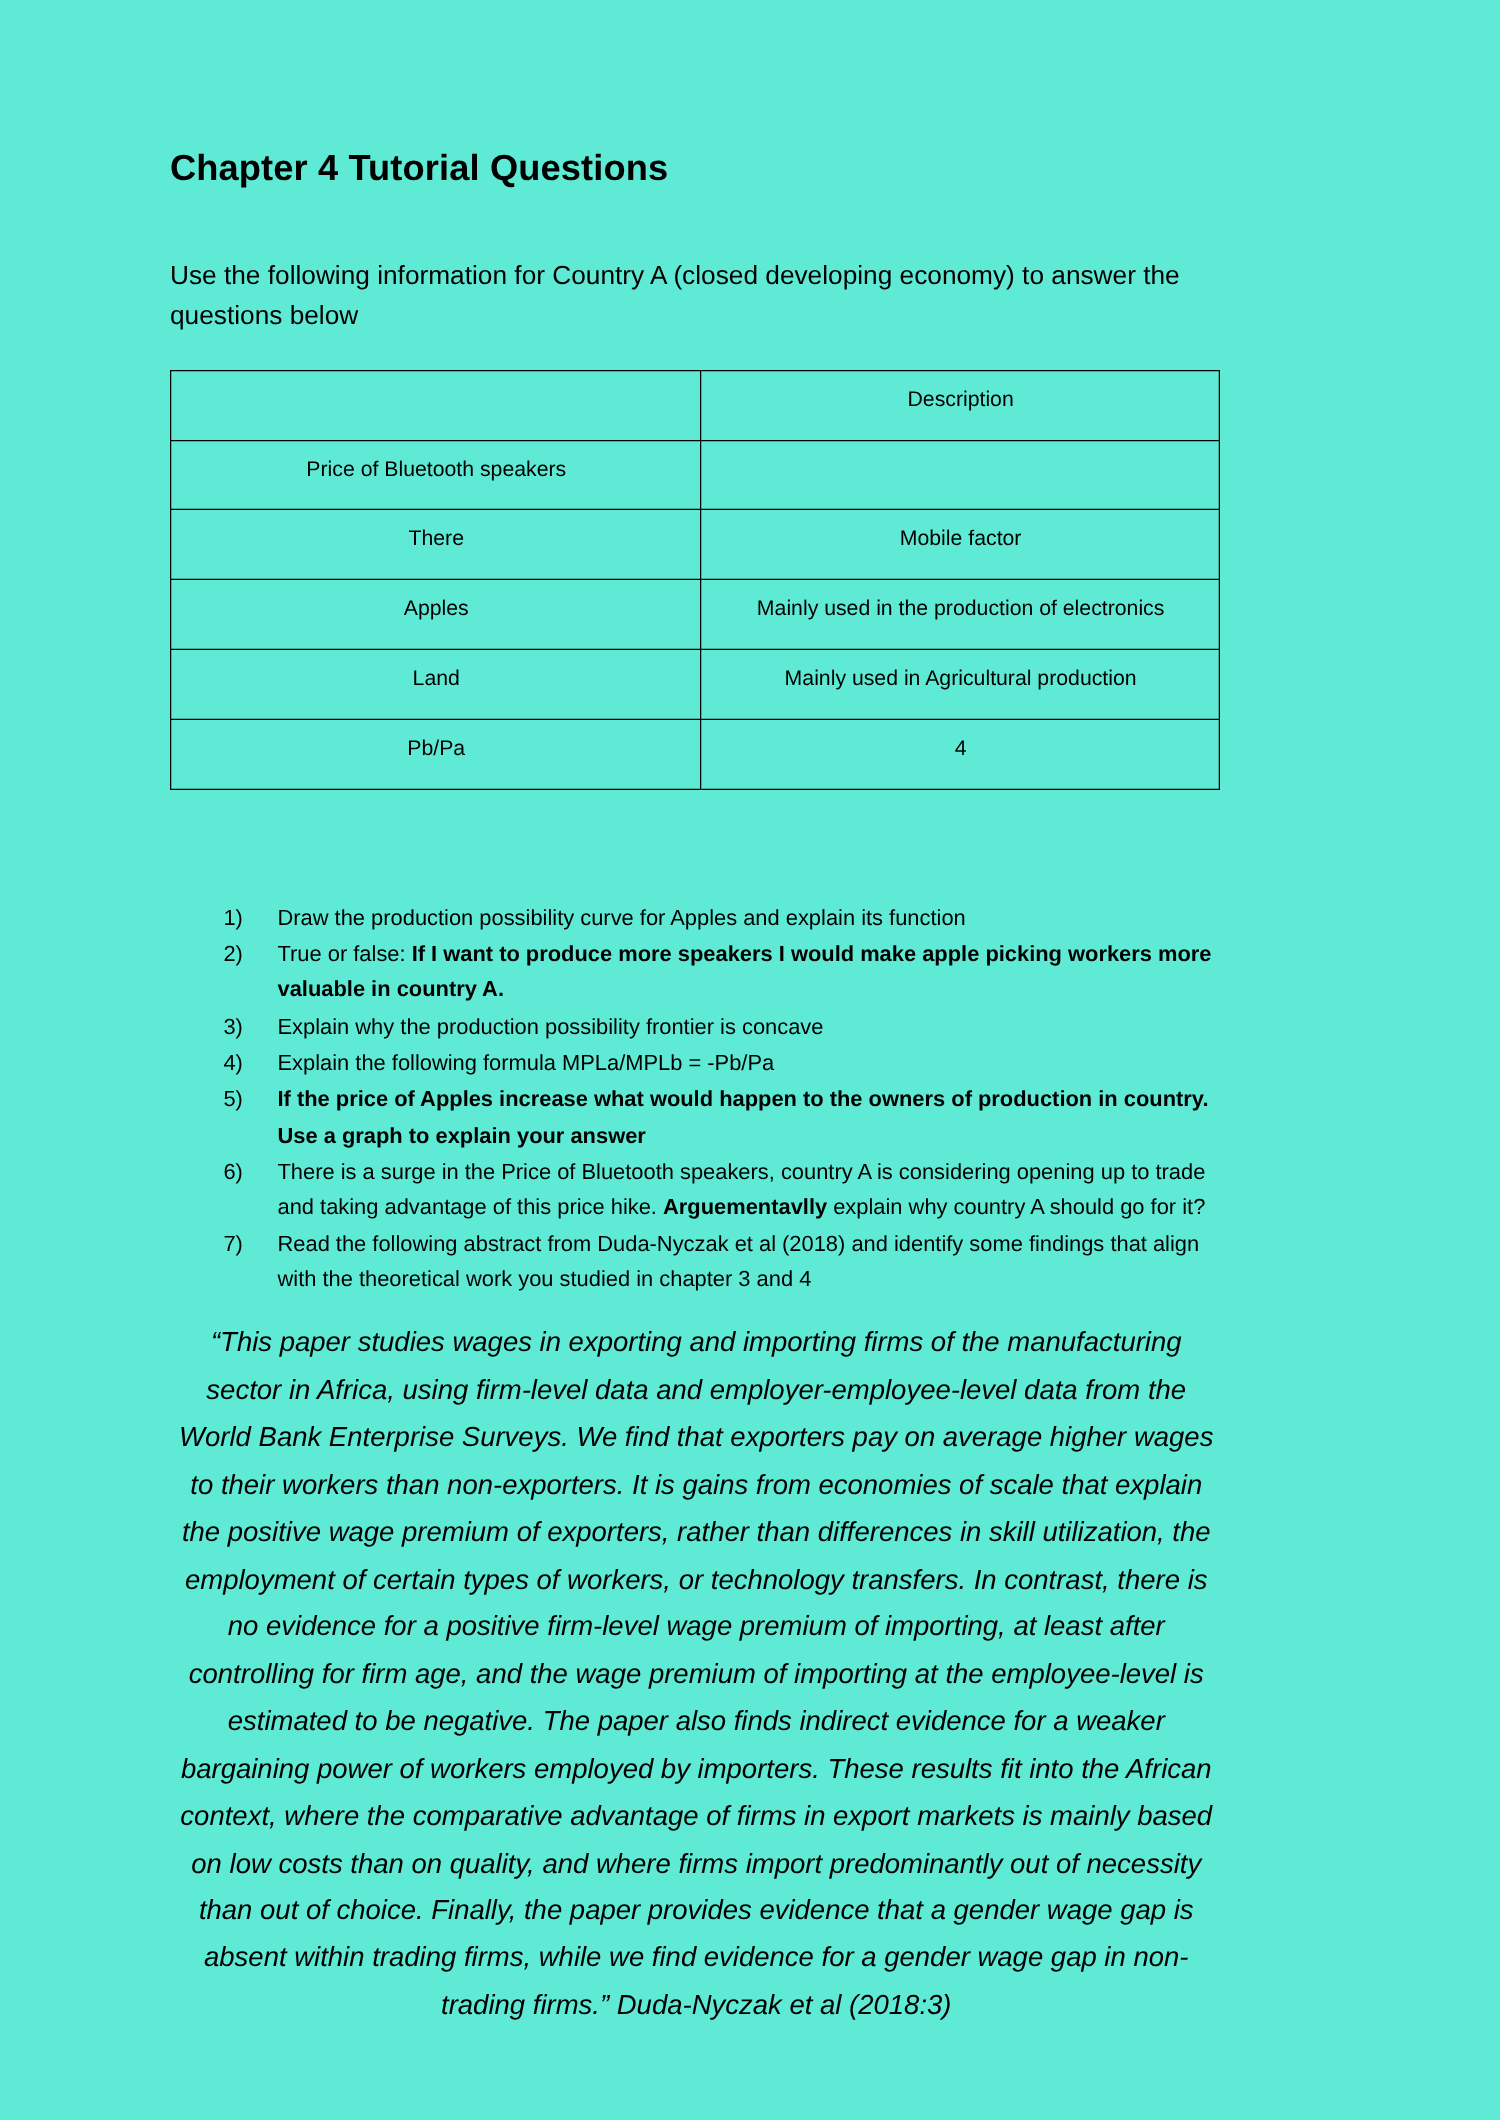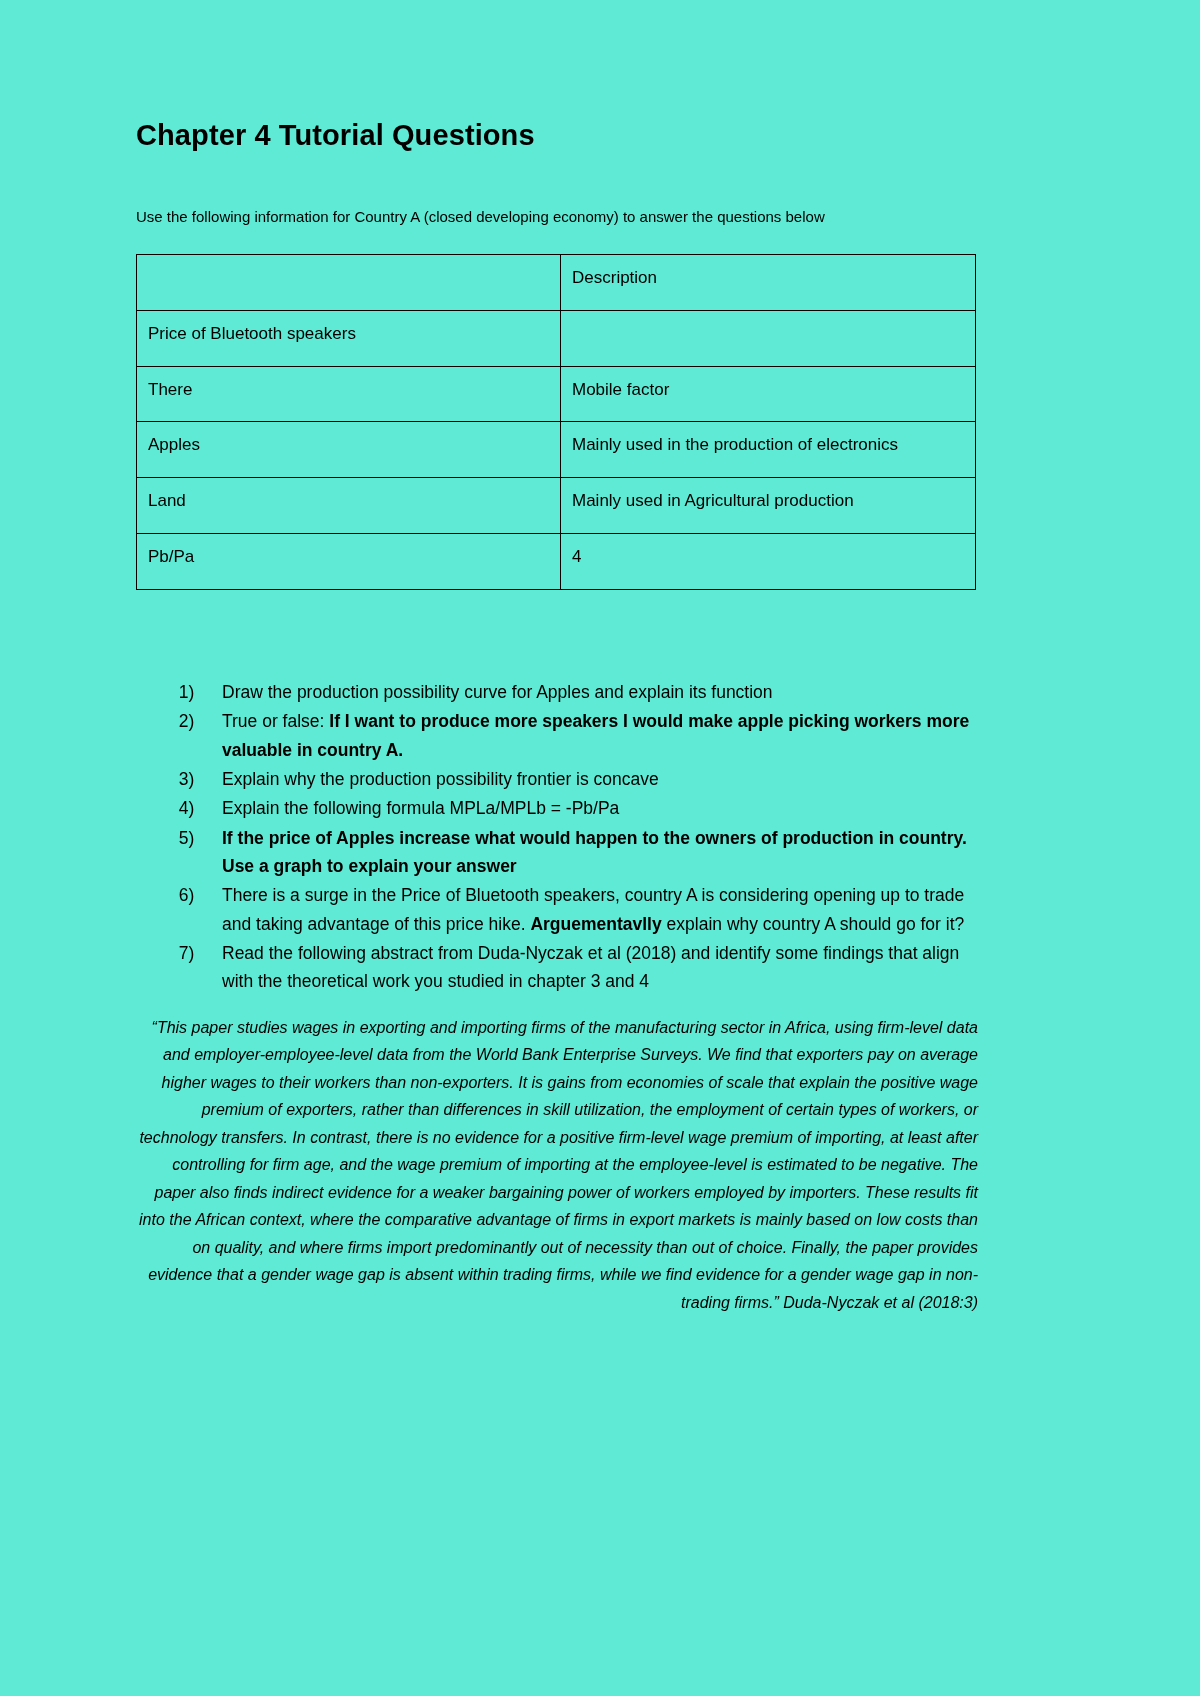--- a/index.html
+++ b/index.html
@@ -20,30 +20,31 @@
     position: relative;
   }
   .doc-title {
     font-size: 29px;
     font-weight: bold;
     letter-spacing: 0.1px;
     line-height: 1.2;
     margin: 0 0 52px 0;
   }
   .intro {
-    font-size: 15px;
+    font-size: 21px;
     line-height: 1.55;
     margin: 0 0 26px 0;
     max-width: 830px;
   }
   table.info-table {
     border-collapse: collapse;
     width: 839px;
     margin: 0 0 0 0;
     table-layout: fixed;
+    text-align: center;
   }
   table.info-table td {
     border: 1.3px solid #000000;
     font-size: 17px;
     line-height: 1.4;
     padding: 11px 10px 20px 11px;
     vertical-align: top;
     height: 42px;
   }
   table.info-table td.col-a { width: 424px; }
@@ -58,25 +59,25 @@
   }
   ol.questions > li {
     margin-bottom: 1px;
     padding-left: 18px;
   }
   ol.questions > li::marker {
     content: counter(list-item) ")  ";
   }
   .abstract {
     font-style: italic;
-    font-size: 16px;
+    font-size: 22px;
     line-height: 1.72;
     margin: 18px 0 0 0;
     max-width: 845px;
-    text-align: right;
+    text-align: center;
   }
   b { font-weight: bold; }
 </style>
 </head>
 <body>
 
 <div class="page">
 
   <h1 class="doc-title">Chapter 4 Tutorial Questions</h1>
 

